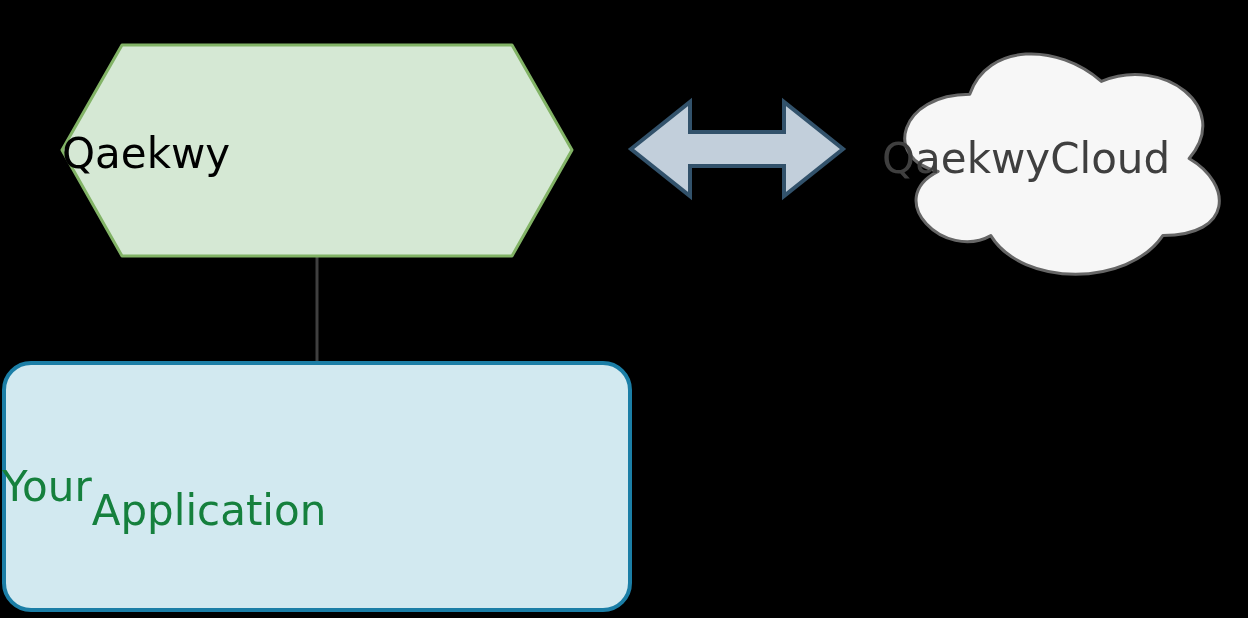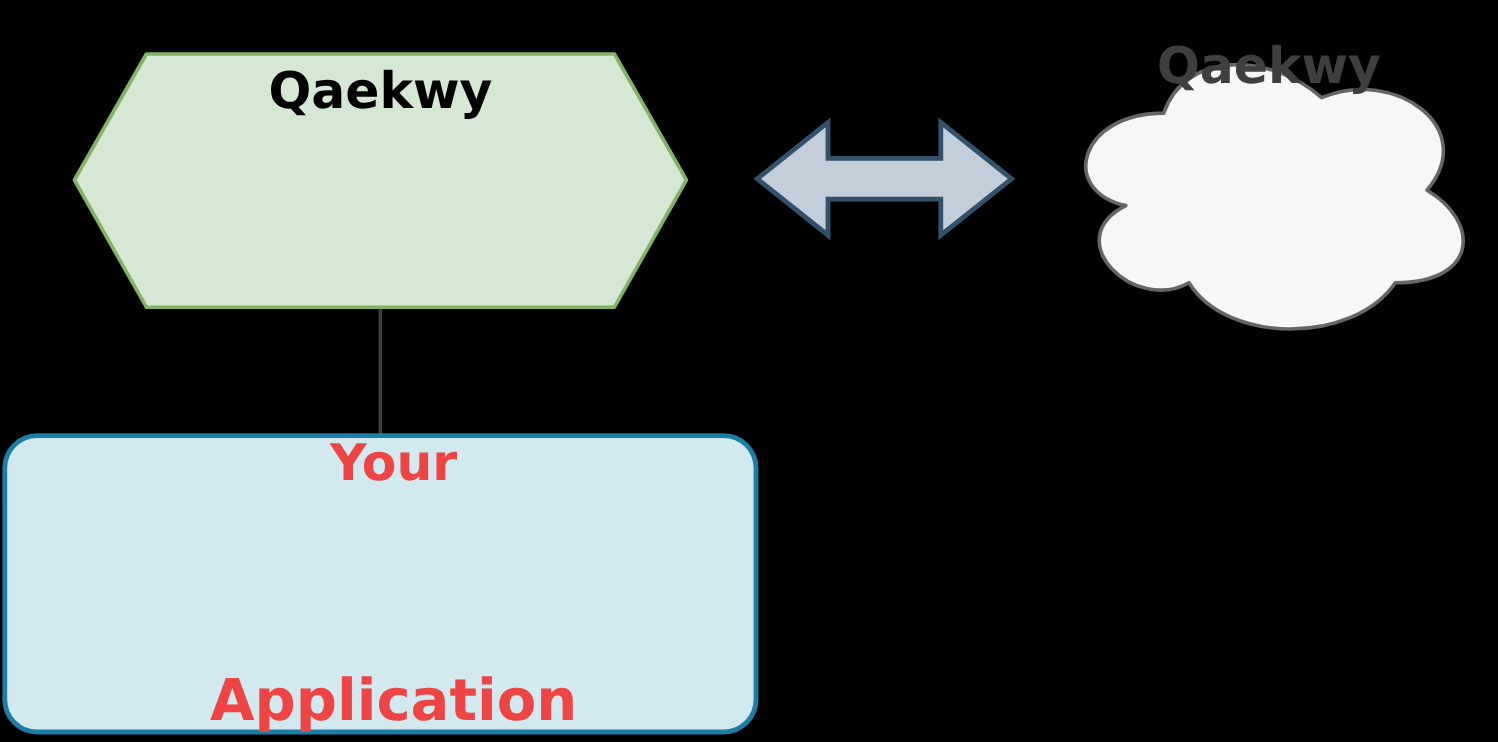--- a/index.html
+++ b/index.html
@@ -12,44 +12,42 @@
     font-family: "DejaVu Sans", "Liberation Sans", sans-serif;
   }
   .shape-layer {
     position: absolute;
     left: 0; top: 0;
     width: 1248px; height: 618px;
   }
   .node-label {
     position: absolute;
     display: flex;
-    flex-direction: column;
+    flex-direction: row;
     align-items: center;
-    justify-content: space-between;
+    justify-content: flex-start;
     text-align: center;
     pointer-events: none;
-    font-weight: bold;
   }
   .node-label .line1 { font-size: 42px; line-height: 1.18; }
   .node-label .line2 { font-size: 38px; line-height: 1.18; }
   .label-library {
     left: 62px; top: 45px; width: 510px; height: 211px;
     color: #000000; padding-top: 6px; box-sizing: border-box;
   }
   .label-cloud {
     left: 882px; top: 30px; width: 351px; height: 257px;
     color: #3f3f3f;
   }
   .label-cloud .line2 { font-size: 42px; }
   .label-application {
     left: 2px; top: 361px; width: 630px; height: 252px;
-    color: #ef4444;
-    padding-left: 11px;
+    color: #15803d;
   }
-  .label-application .line2 { font-size: 48px; margin-top: 47px; }
+  .label-application .line2 { font-size: 42px; margin-top: 47px; }
 </style>
 </head>
 <body>
 
 <div class="canvas">
 
   <svg class="shape-layer" viewBox="0 0 1248 618" xmlns="http://www.w3.org/2000/svg">
 
     <line x1="317" y1="256" x2="317" y2="363" stroke-width="3" stroke="#3f3f3f"></line>
 
@@ -68,20 +66,21 @@
              C 1057.5 42.85 987.3 42.85 969.75 94.25
              Z" stroke-width="3" stroke-linejoin="round" fill="#f7f7f7" stroke="#666666"></path>
   </svg>
 
   <div class="node-label label-library">
     <span class="line1">Qaekwy</span>
   </div>
 
   <div class="node-label label-cloud">
     <span class="line1">Qaekwy</span>
+    <span class="line2">Cloud</span>
   </div>
 
   <div class="node-label label-application">
     <span class="line1">Your</span>
     <span class="line2">Application</span>
   </div>
 
 </div>
 
 </body></html>

